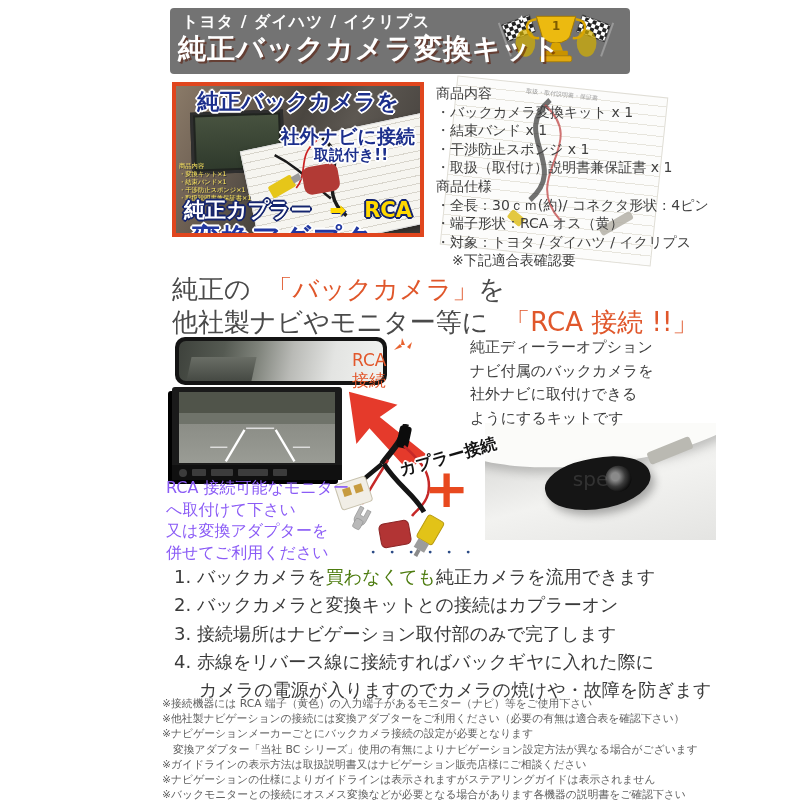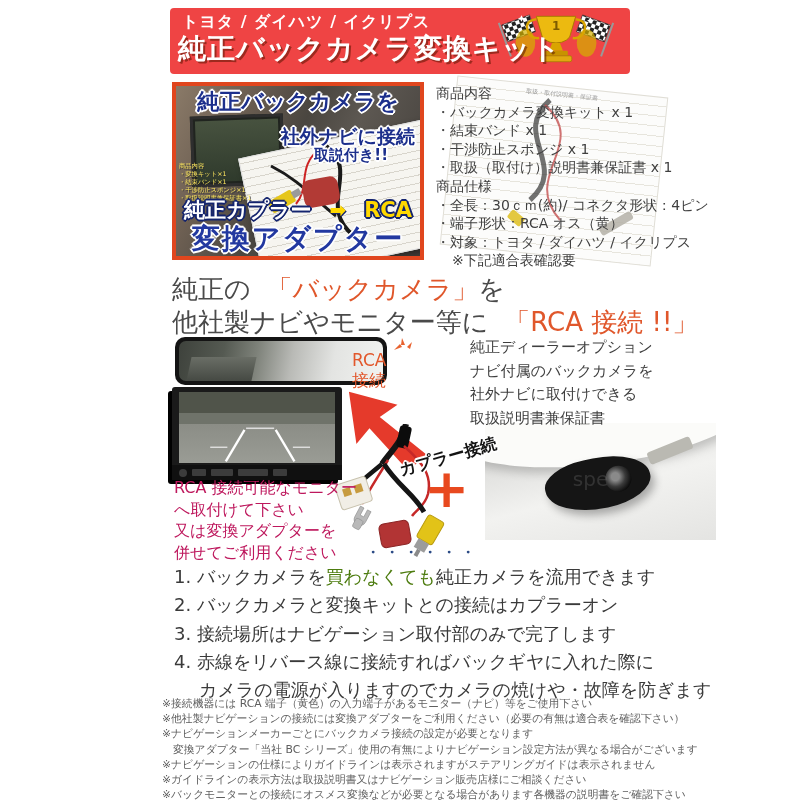--- a/index.html
+++ b/index.html
@@ -2,28 +2,28 @@
 <html><head>
 <meta charset="utf-8">
 <style>
   html,body{margin:0;padding:0;background:#fff;}
   body{font-family:"DejaVu Sans","Liberation Sans",sans-serif;}
   #page{position:relative;width:800px;height:800px;background:#fff;overflow:hidden;}
   #page *{box-sizing:border-box;}
   .abs{position:absolute;}
 
   
-  .banner{left:170px;top:8px;width:460px;height:66px;background:#ef4444;border-radius:4px;}
+  .banner{left:170px;top:8px;width:460px;height:66px;background:#737373;border-radius:4px;}
   .banner-sub{left:12px;top:4px;color:#fff;font-size:16px;font-weight:800;letter-spacing:1px;z-index:2;}
   .banner-title{left:8px;top:22px;color:#fff;font-size:28px;font-weight:bold;letter-spacing:1px;
     font-family:"DejaVu Serif","Liberation Serif",serif;text-shadow:2px 2px 0 rgba(90,20,0,.55);z-index:2;}
   .banner-trophy{right:0;top:1px;width:148px;height:64px;z-index:1;}
 
   
-  .promo{left:172px;top:82px;width:252px;height:178px;border:4px solid #e0461e;overflow:hidden;
+  .promo{left:172px;top:82px;width:252px;height:155px;border:4px solid #e0461e;overflow:hidden;
     background:linear-gradient(115deg,#8a7a68 0%,#6e6053 22%,#4a4640 45%,#5d5852 62%,#3f3b37 100%);}
   .promo-monitor{left:6%;top:17%;width:38%;height:42%;background:#20241f;border:3px solid #2e2e2e;transform:rotate(-2deg);}
   .promo-monitor-screen{position:absolute;inset:2px;background:linear-gradient(#47523f,#2f3a2c);}
   .promo-paper{left:30%;top:30%;width:80%;height:74%;background:#f6f5f0;border:1px solid #ddd;transform:rotate(-12deg);
     background-image:repeating-linear-gradient(0deg,transparent 0 7px,#d8d5cc 7px 8px);box-shadow:2px 3px 6px rgba(0,0,0,.4);}
   .promo-blob{left:52%;top:54%;width:36px;height:28px;background:#b23a35;border-radius:8px;transform:rotate(-10deg);}
   .promo-rca{left:38%;top:64%;width:26px;height:13px;background:#e6c619;transform:rotate(-30deg);border-radius:2px;}
   .promo-rca:after{content:"";position:absolute;right:-8px;top:3px;width:9px;height:7px;background:#9a9a9a;}
   .promo-cables{left:0;top:0;width:100%;height:100%;}
   .promo-line1{left:0;right:0;top:1px;text-align:center;font-size:22px;font-weight:800;color:#1c2f8c;z-index:3;}
@@ -73,21 +73,21 @@
   .plus-sign{left:424px;top:462px;font-size:54px;font-weight:900;color:#e8491f;line-height:1;z-index:2;}
   .camera-photo{left:485px;top:423px;width:231px;height:117px;overflow:hidden;
     background:linear-gradient(165deg,#cfcfcd 0%,#f2f2f0 55%,#e4e4e2 100%);}
   .cam-body{position:absolute;left:-15%;top:-40%;width:130%;height:75%;background:#fbfbf9;border-radius:50%;transform:rotate(-7deg);box-shadow:0 6px 10px rgba(0,0,0,.18);}
   .cam-unit{position:absolute;left:26%;top:30%;width:46%;height:44%;background:#151515;border-radius:45% 55% 50% 60%;transform:rotate(-12deg);box-shadow:3px 6px 8px rgba(0,0,0,.3);}
   .cam-lens{position:absolute;right:18%;top:24%;width:26px;height:26px;border-radius:50%;
     background:radial-gradient(circle at 40% 40%,#8a8a8a 0 18%,#3a3a3a 45%,#0a0a0a 75%);}
   .cam-mount{position:absolute;right:10%;top:18%;width:46px;height:13px;background:#bab9b2;transform:rotate(-22deg);border-radius:3px;}
   .cam-watermark{position:absolute;left:38%;top:38%;font-size:20px;color:#888;opacity:.25;z-index:2;}
 
-  .monitor-caption{left:174px;top:477px;font-size:16px;line-height:21.5px;color:#be185d;z-index:2;}
+  .monitor-caption{left:166px;top:477px;font-size:16px;line-height:21.5px;color:#8b5cf6;z-index:2;}
   .dots{left:366px;top:544px;font-size:14px;font-weight:bold;letter-spacing:5px;color:#2b4a85;z-index:2;}
 
   
   .features{left:174px;top:563px;font-size:18px;line-height:28.3px;color:#3a3a3a;z-index:2;}
   .features .blue{color:#4d7c0f;}
   .features .indent{padding-left:25px;}
 
   
   .disclaimer{left:162px;top:696px;font-size:10.8px;line-height:15.2px;color:#5e5e5e;z-index:2;}
   .disclaimer .indent{padding-left:11px;}
@@ -228,21 +228,21 @@
     <path d="M20,6 L15,11 L18,13 Z" fill="#e8622f"></path>
   </svg>
   <svg class="abs red-arrow" viewBox="0 0 100 90">
     <path d="M6,4 L58,18 L39,31 L90,72 L69,88 L28,43 L14,60 Z" fill="#e53a2b"></path>
   </svg>
 
   <div class="abs kit-desc">
     <div>純正ディーラーオプション</div>
     <div>ナビ付属のバックカメラを</div>
     <div>社外ナビに取付けできる</div>
-    <div>取扱説明書兼保証書</div>
+    <div>ようにするキットです</div>
   </div>
 
   <svg class="abs cableart" viewBox="0 0 150 135">
     <path d="M78,0 C74,18 64,26 54,40" stroke="#151515" stroke-width="6" fill="none"></path>
     <rect x="70" y="2" width="12" height="22" rx="3" transform="rotate(12 76 13)" fill="#0c0c0c"></rect>
     <path d="M54,40 C40,52 34,55 30,62" stroke="#151515" stroke-width="4.5" fill="none"></path>
     <path d="M76,22 C96,40 104,52 100,70 C97,82 88,86 84,92" stroke="#c62828" stroke-width="2.5" fill="none"></path>
     <path d="M60,36 C48,56 40,68 34,80" stroke="#c62828" stroke-width="2.5" fill="none"></path>
     <path d="M56,40 C70,62 86,70 96,88" stroke="#151515" stroke-width="5" fill="none"></path>
     <g transform="rotate(-18 26 70)">
@@ -291,18 +291,18 @@
     <div>3. 接続場所はナビゲーション取付部のみで完了します</div>
     <div>4. 赤線をリバース線に接続すればバックギヤに入れた際に</div>
     <div class="indent">カメラの電源が入りますのでカメラの焼けや・故障を防ぎます</div>
   </div>
 
   <div class="abs disclaimer">
     <div>※接続機器には RCA 端子（黄色）の入力端子があるモニター（ナビ）等をご使用下さい</div>
     <div>※他社製ナビゲーションの接続には変換アダプターをご利用ください（必要の有無は適合表を確認下さい）</div>
     <div>※ナビゲーションメーカーごとにバックカメラ接続の設定が必要となります</div>
     <div class="indent">変換アダプター「当社 BC シリーズ」使用の有無によりナビゲーション設定方法が異なる場合がございます</div>
+    <div>※ガイドラインの表示方法は取扱説明書又はナビゲーション販売店様にご相談ください</div>
     <div>※ナビゲーションの仕様によりガイドラインは表示されますがステアリングガイドは表示されません</div>
-    <div>※ガイドラインの表示方法は取扱説明書又はナビゲーション販売店様にご相談ください</div>
     <div>※バックモニターとの接続にオスメス変換などが必要となる場合があります各機器の説明書をご確認下さい</div>
   </div>
 
 </div>
 
 </body></html>

